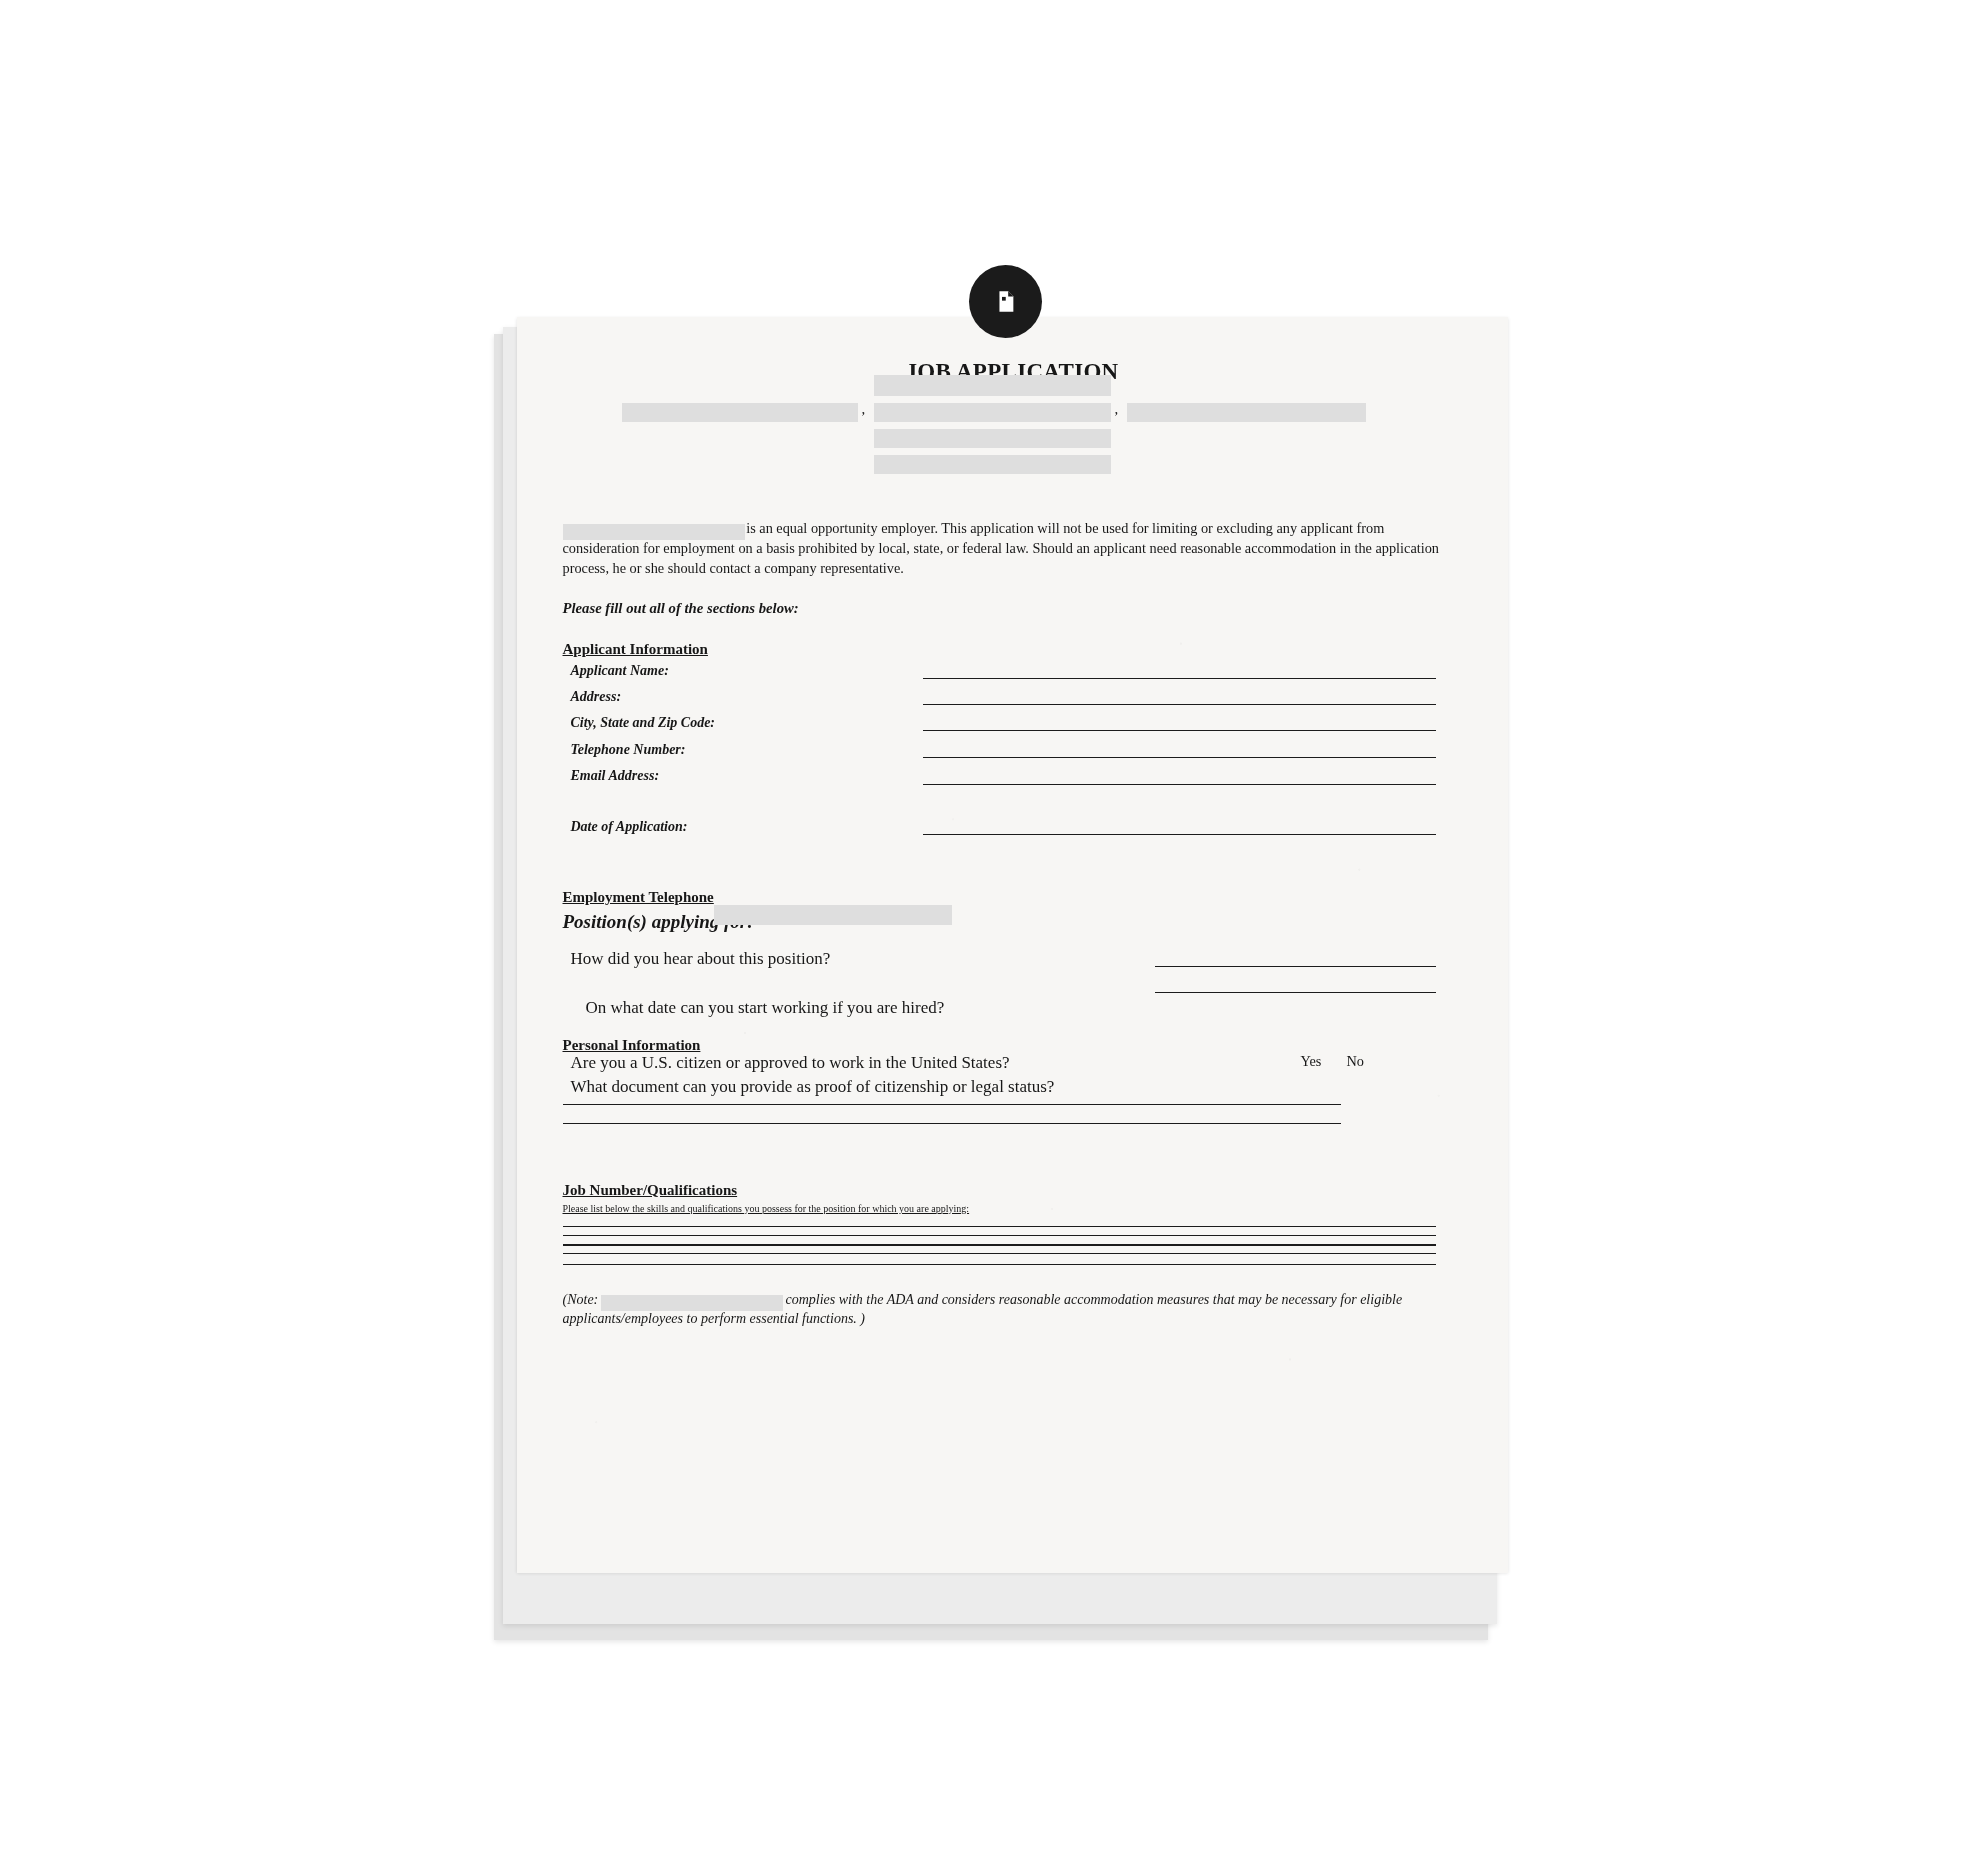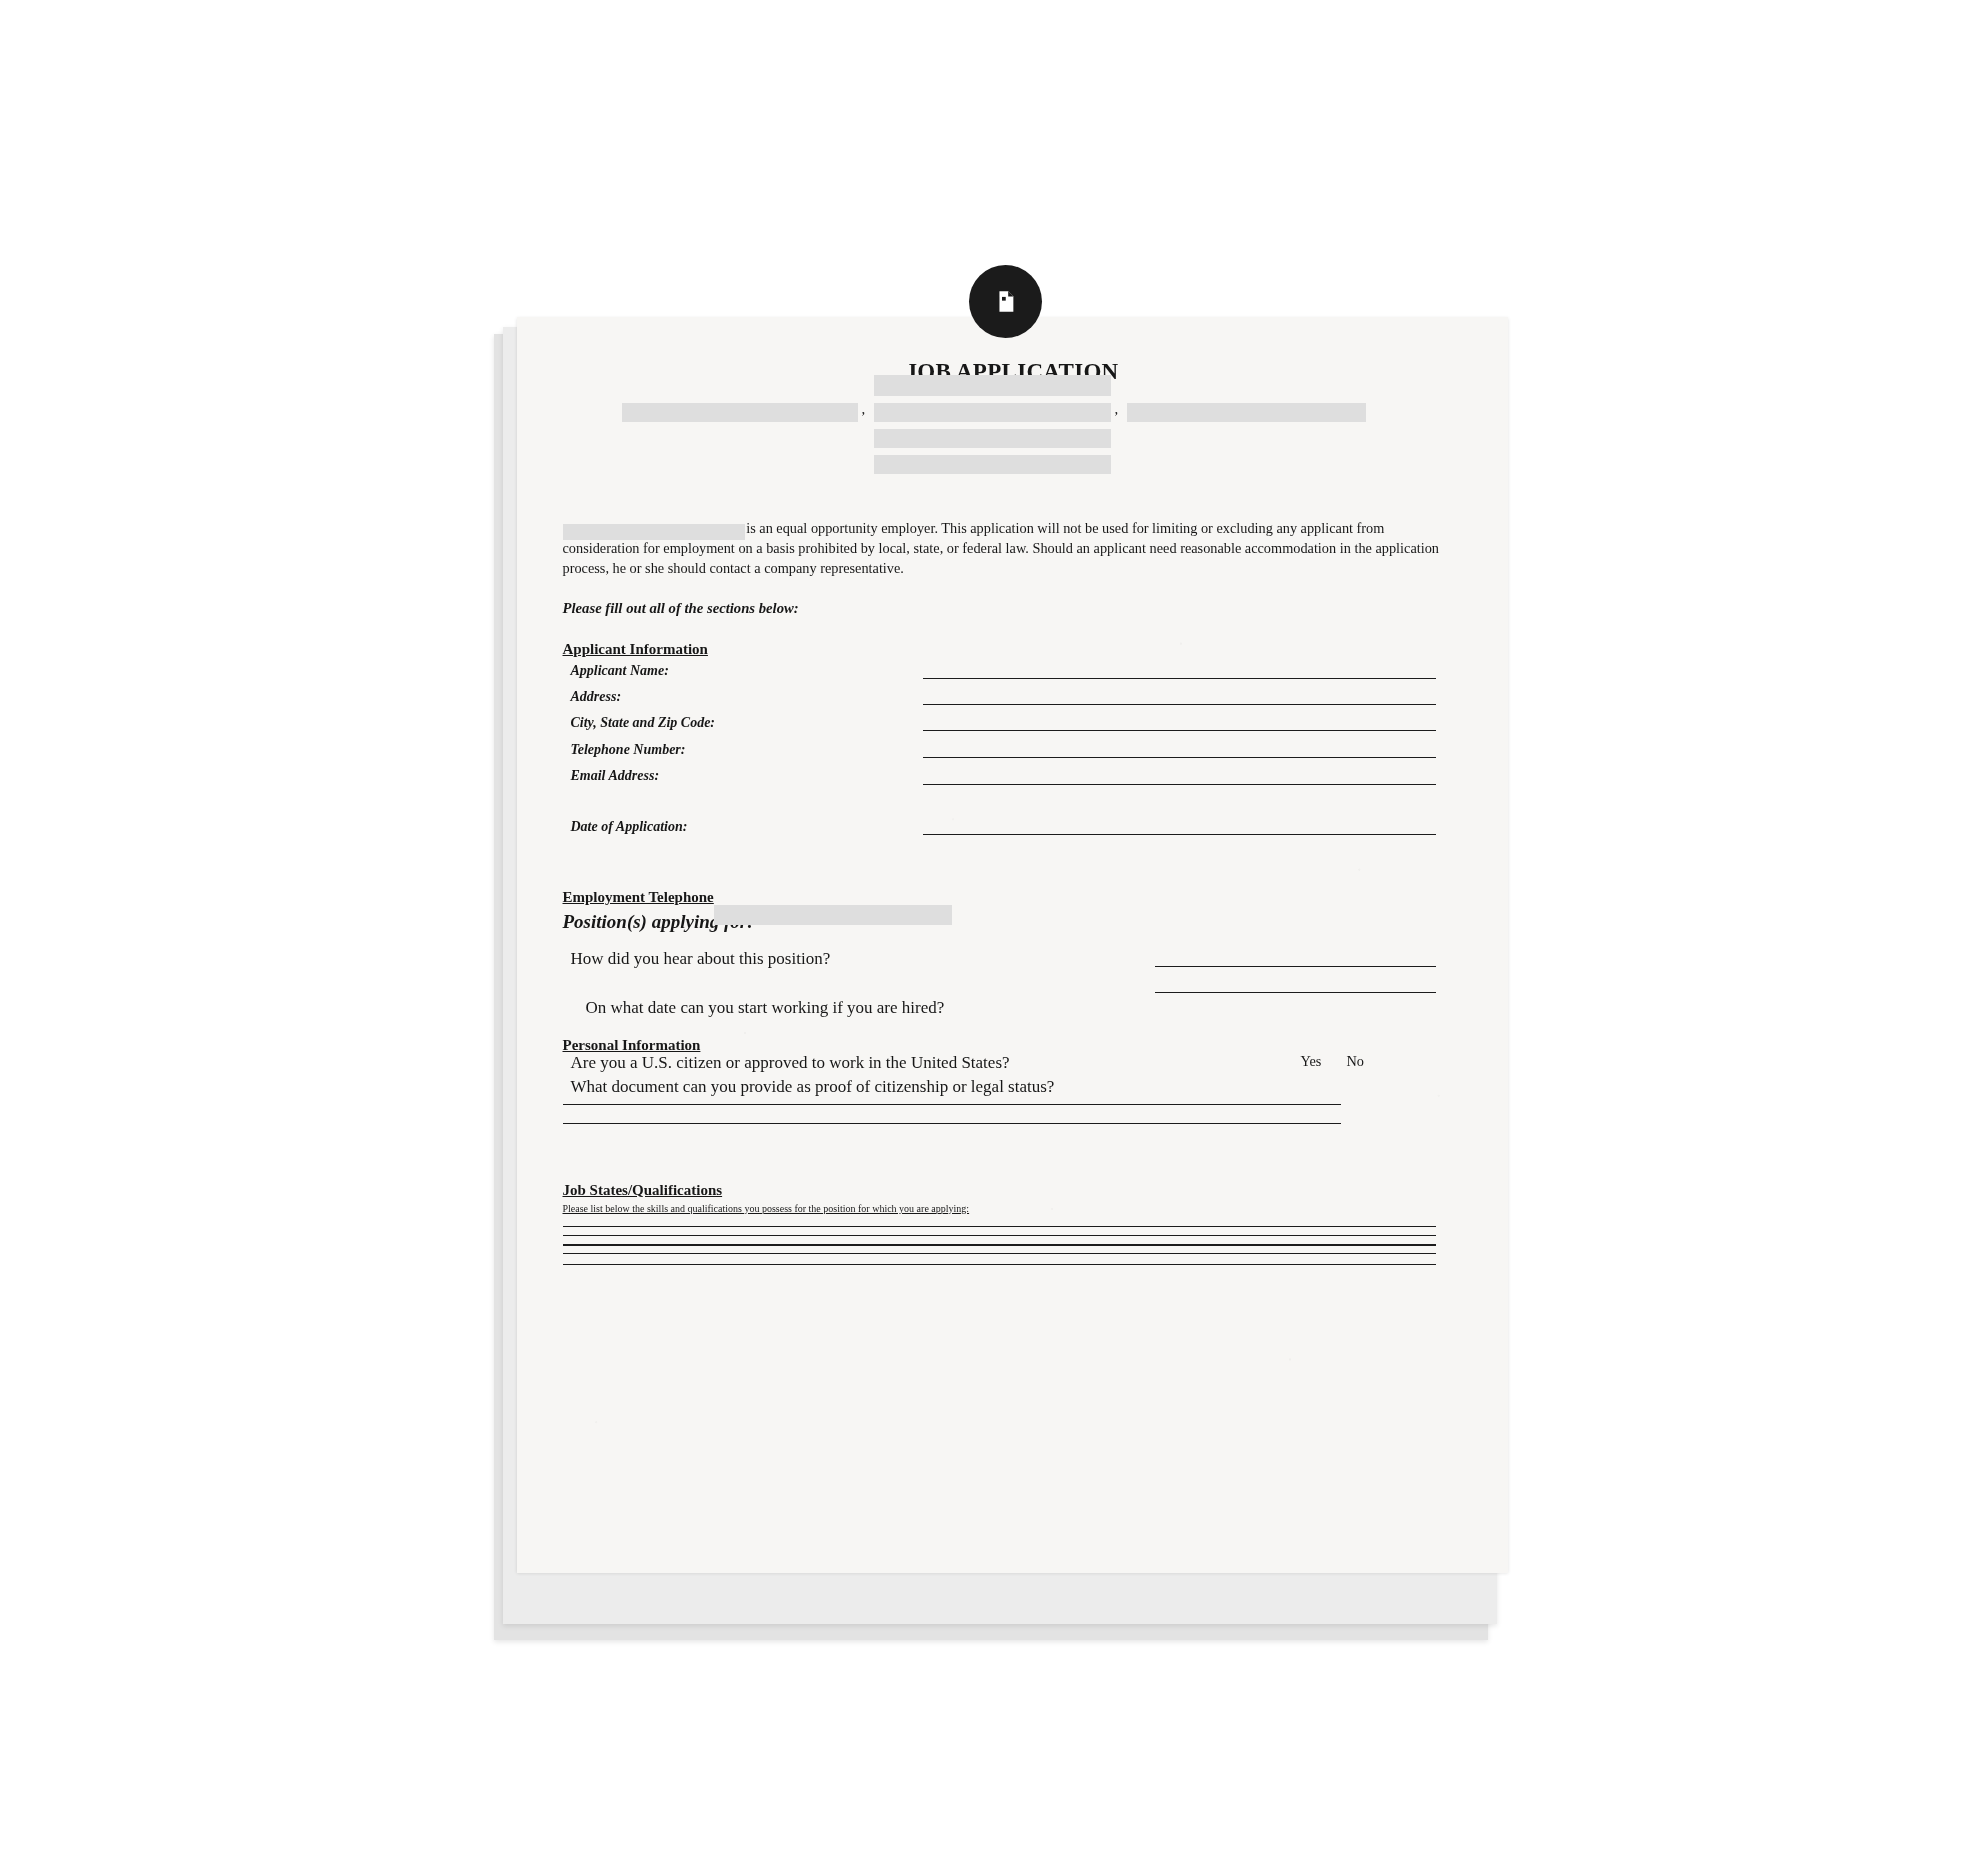--- a/index.html
+++ b/index.html
@@ -277,33 +277,36 @@
       <div class="section-head sec-personal">Personal Information</div>
 
       <div class="plain-q" style="top:736px;">Are you a U.S. citizen or approved to work in the United States?</div>
       <div class="yn" style="left:784px; top:736px;">Yes</div>
       <div class="yn" style="left:830px; top:736px;">No</div>
 
       <div class="plain-q" style="top:760px;">What document can you provide as proof of citizenship or legal status?</div>
       <div class="field-rule" style="left:46px; top:787px; width:778px;"></div>
       <div class="field-rule" style="left:46px; top:806px; width:778px;"></div>
 
-      <div class="section-head sec-skills">Job States/Qualifications</div>
+      <div class="section-head sec-skills">Job Number/Qualifications</div>
       <div class="skills-intro">Please list below the skills and qualifications you possess for the position for which you are applying:</div>
 
       <div class="field-rule" style="left:46px; top:909px; width:873px;"></div>
       <div class="field-rule" style="left:46px; top:928px; width:873px;"></div>
       <div class="field-rule" style="left:46px; top:947px; width:873px;"></div>
       <div class="field-rule" style="left:46px; top:928px; width:0px;"></div>
       <div class="field-rule" style="left:46px; top:927px; width:873px;"></div>
       <div class="field-rule" style="left:46px; top:909px; width:873px;"></div>
       <div class="field-rule" style="left:46px; top:947px; width:873px;"></div>
       <div class="field-rule" style="left:46px; top:936px; width:873px;"></div>
       <div class="field-rule" style="left:46px; top:918px; width:873px;"></div>
 
+      <div class="note">
+        <span>(Note:</span><span class="redact redact-inline"></span><span>complies with the ADA and considers reasonable accommodation measures that may be necessary for eligible applicants/employees to perform essential functions. )</span>
+      </div>
 
     </div>
   </div>
 </div>
 
 <div id="doc-badge">
   <svg width="29" height="29" viewBox="0 0 24 24">
     <path d="M7 3.5h7.2L18.5 7.8V20.5H7z" fill="#ffffff"></path>
     <path d="M14.2 3.5v4.3h4.3" fill="#1b1b1b"></path>
     <rect x="9.1" y="8.2" width="3.1" height="3.1" fill="#1b1b1b"></rect>

